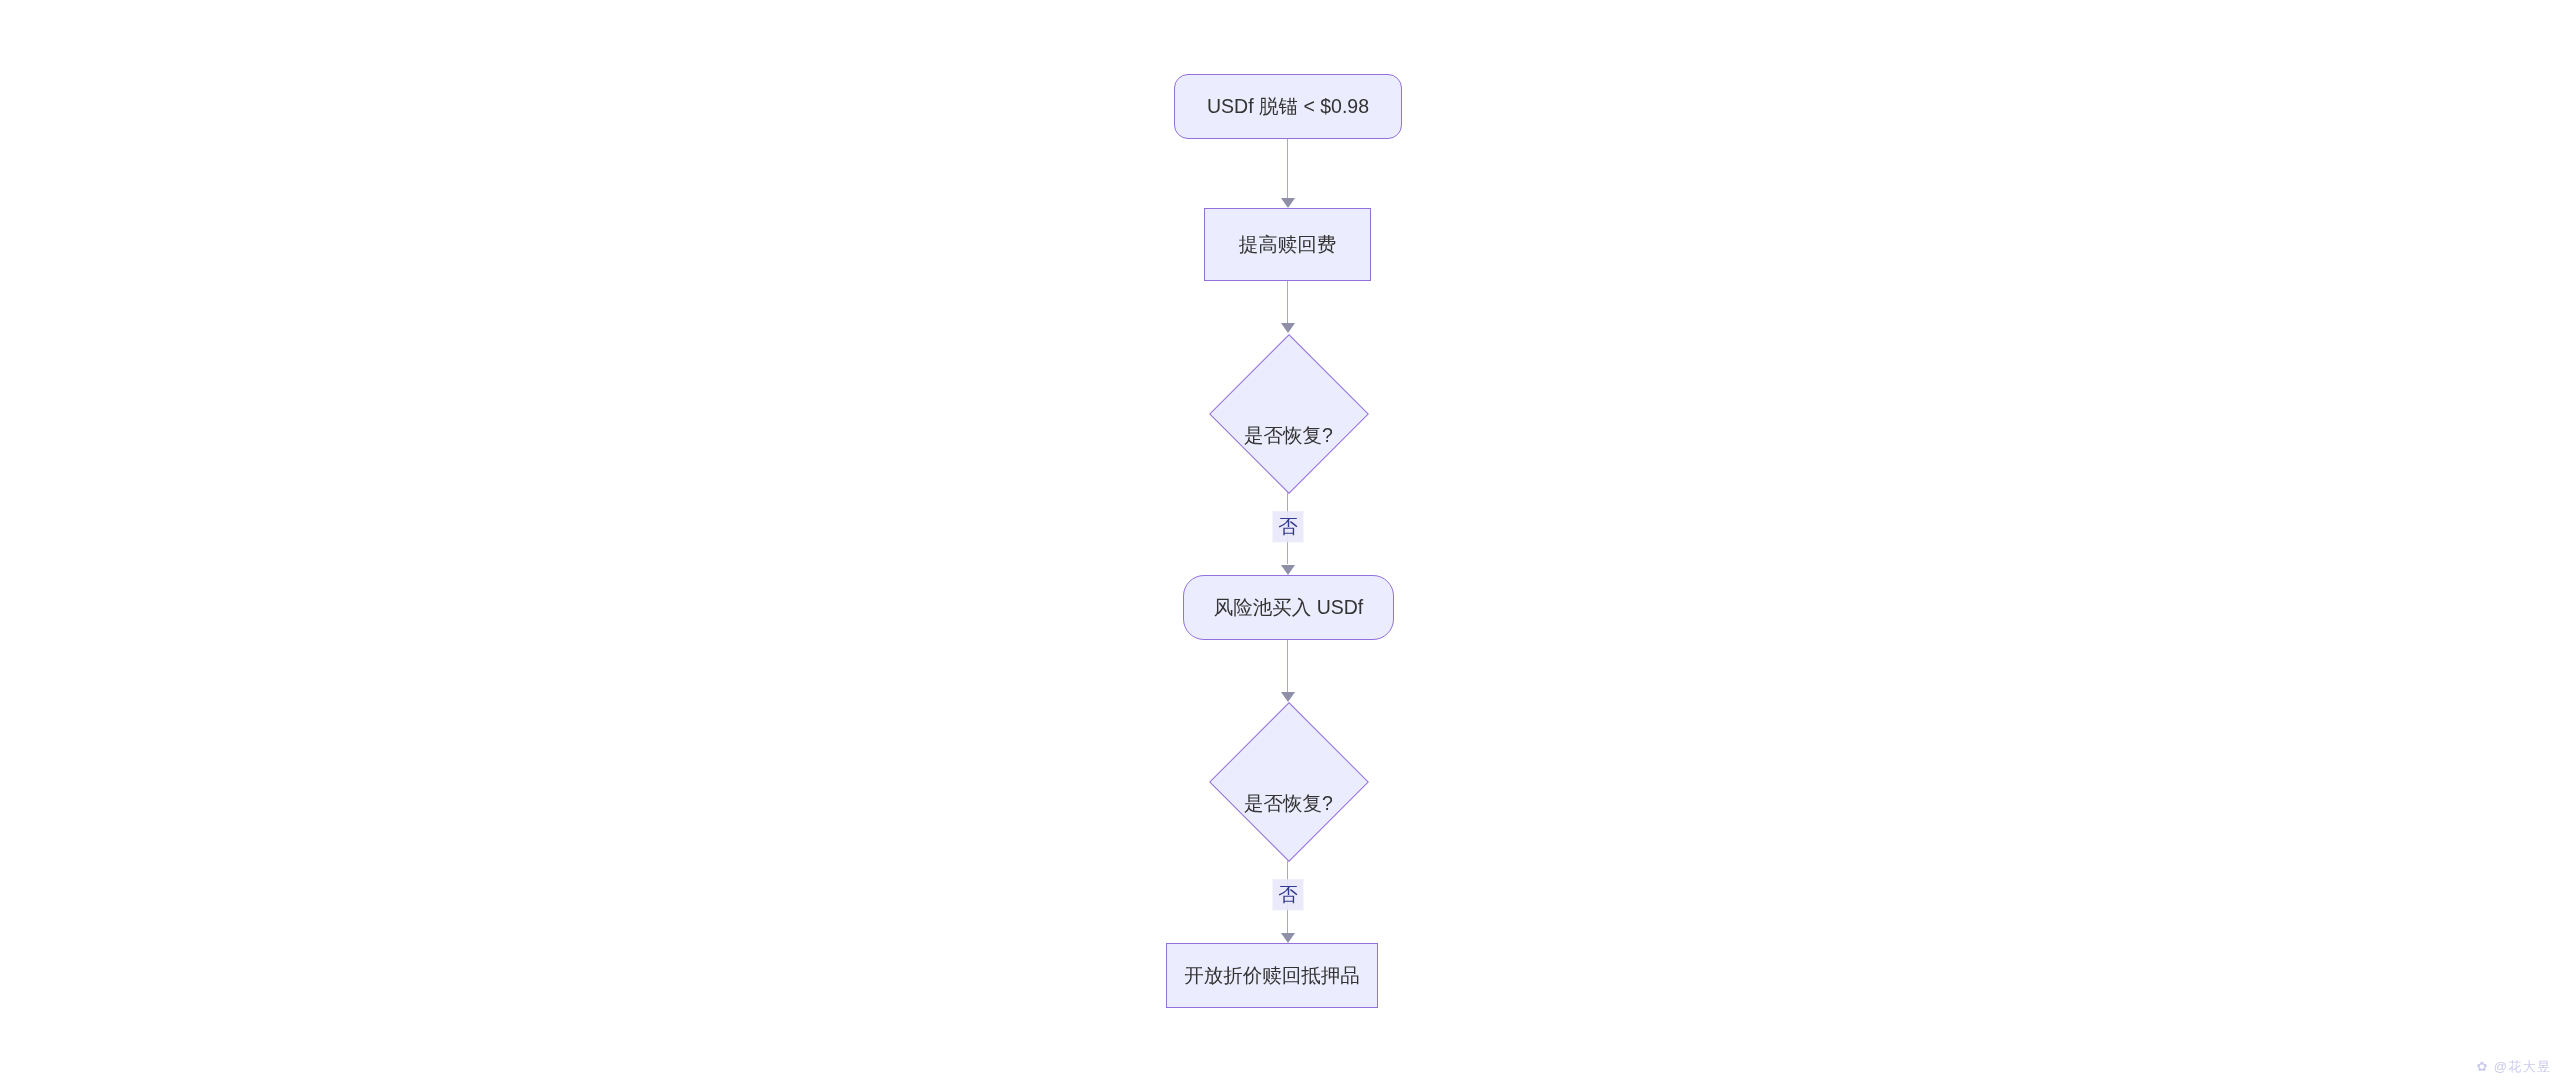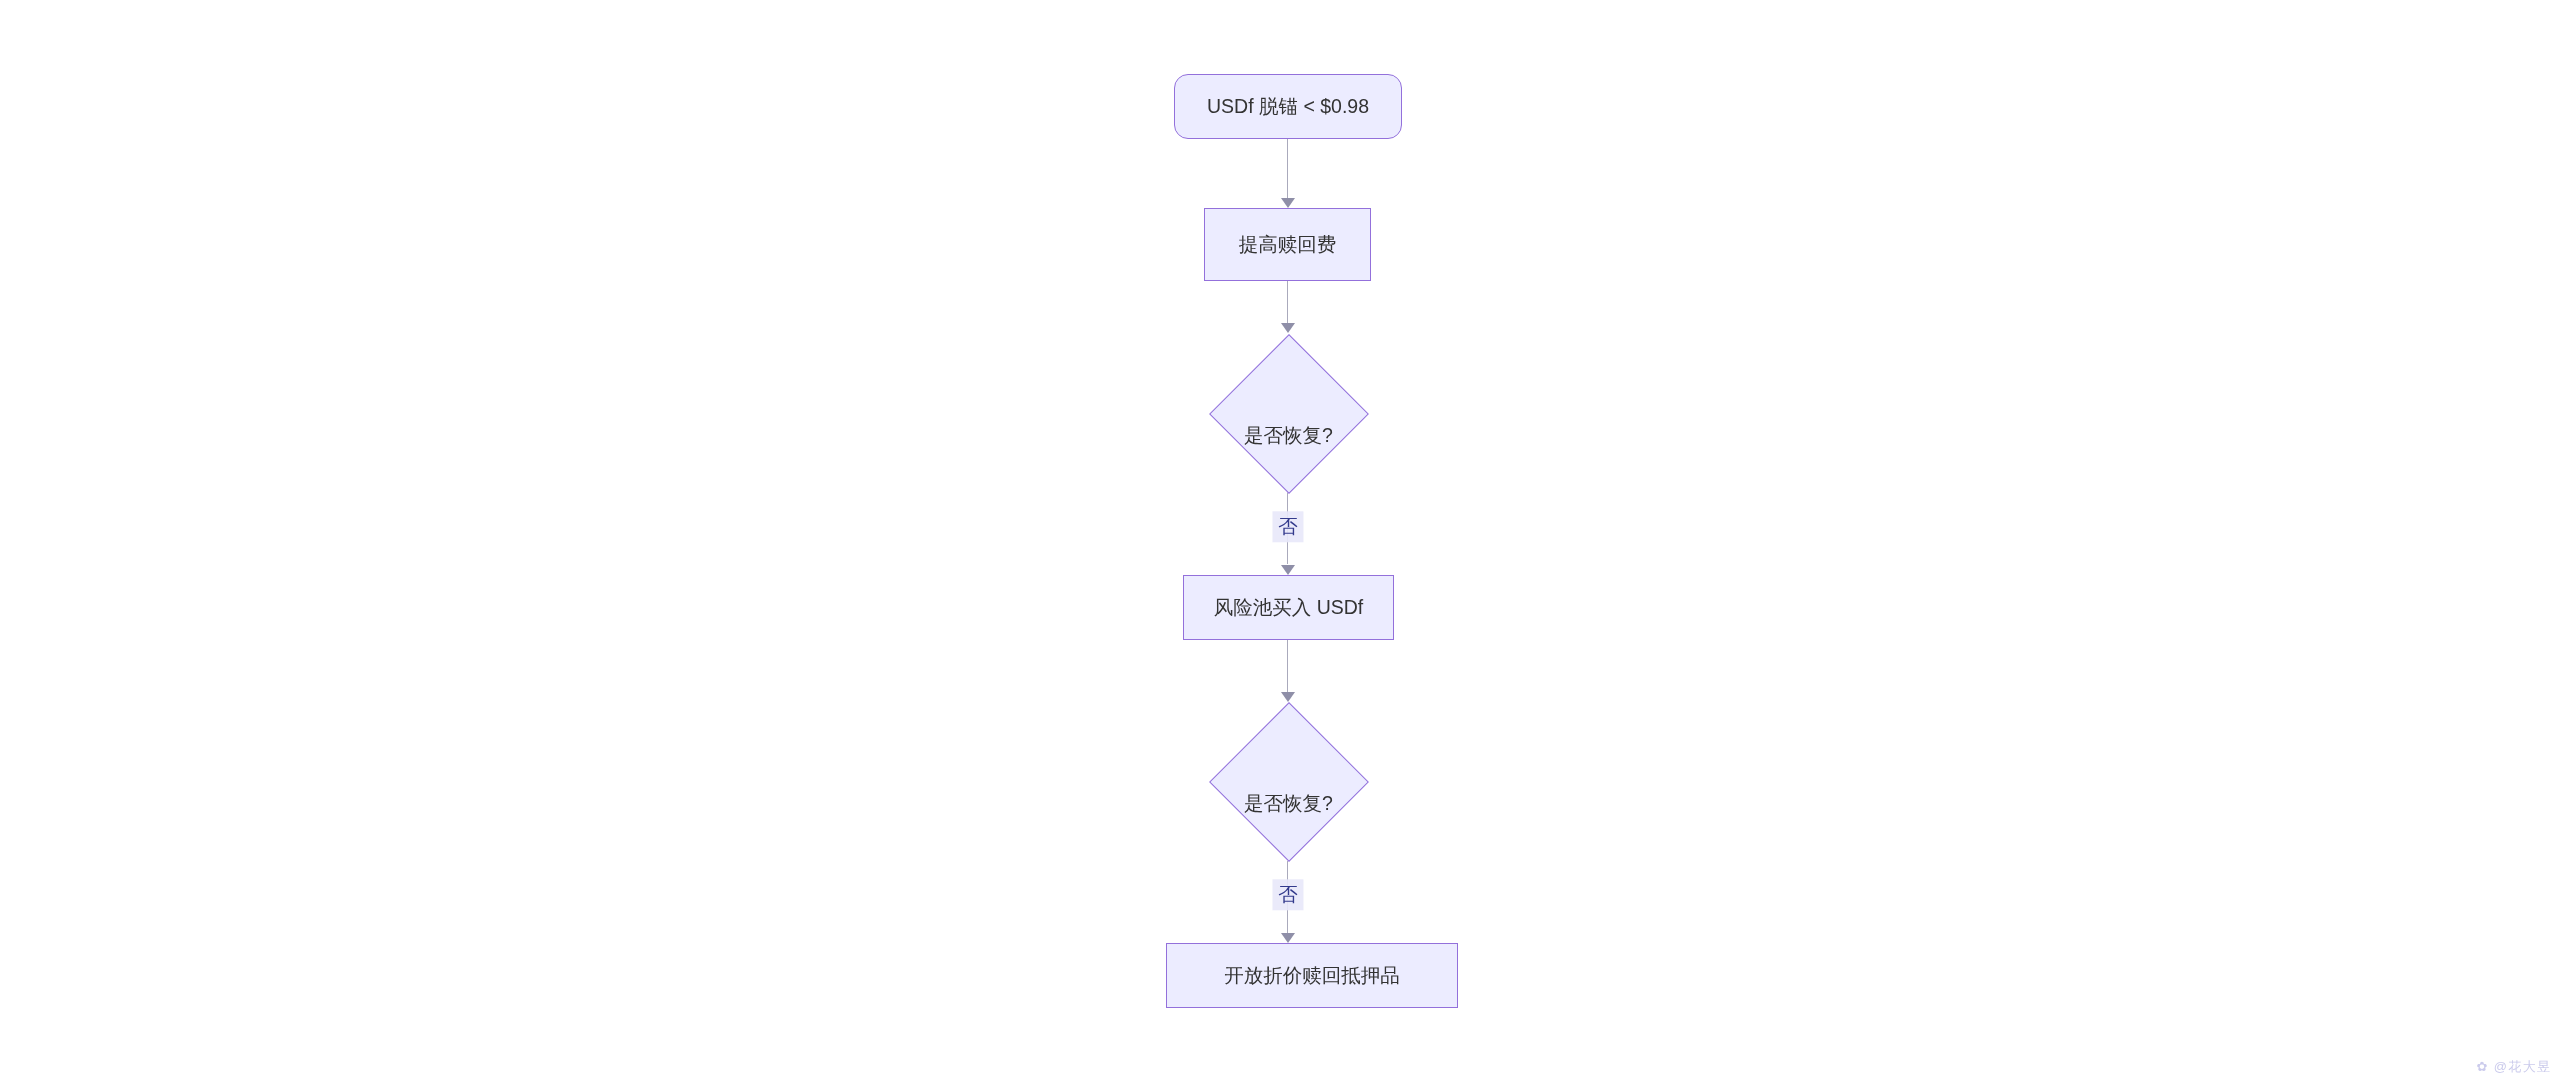--- a/index.html
+++ b/index.html
@@ -120,36 +120,36 @@
 
   <div class="node diamond" style="left:1209px; top:334px; width:159px; height:159px;">
     <div class="diamond-shape"></div>
     <span class="diamond-label">是否恢复?</span>
   </div>
 
   <div class="edge-line" style="top:492px; height:72px;"></div>
   <div class="arrow-head" style="top:565px;"></div>
   <div class="edge-label" style="top:527px;">否</div>
 
-  <div class="node rect" style="left:1183px; top:575px; width:211px; height:65px;">
+  <div class="node rect" style="left:1183px; top:575px; width:211px; height:65px;border-radius:21px;">
     <span>风险池买入 USDf</span>
   </div>
 
   <div class="edge-line" style="top:640px; height:52px;"></div>
   <div class="arrow-head" style="top:692px;"></div>
 
   <div class="node diamond" style="left:1209px; top:702px; width:159px; height:159px;">
     <div class="diamond-shape"></div>
     <span class="diamond-label">是否恢复?</span>
   </div>
 
   <div class="edge-line" style="top:861px; height:72px;"></div>
   <div class="arrow-head" style="top:933px;"></div>
   <div class="edge-label" style="top:895px;">否</div>
 
-  <div class="node rect" style="left:1166px; top:943px; width:292px; height:65px;">
+  <div class="node rect" style="left:1166px; top:943px; width:212px; height:65px;">
     <span>开放折价赎回抵押品</span>
   </div>
 
   <div class="watermark">✿ @花大昱</div>
 
 </div>
 
 
 </body></html>

